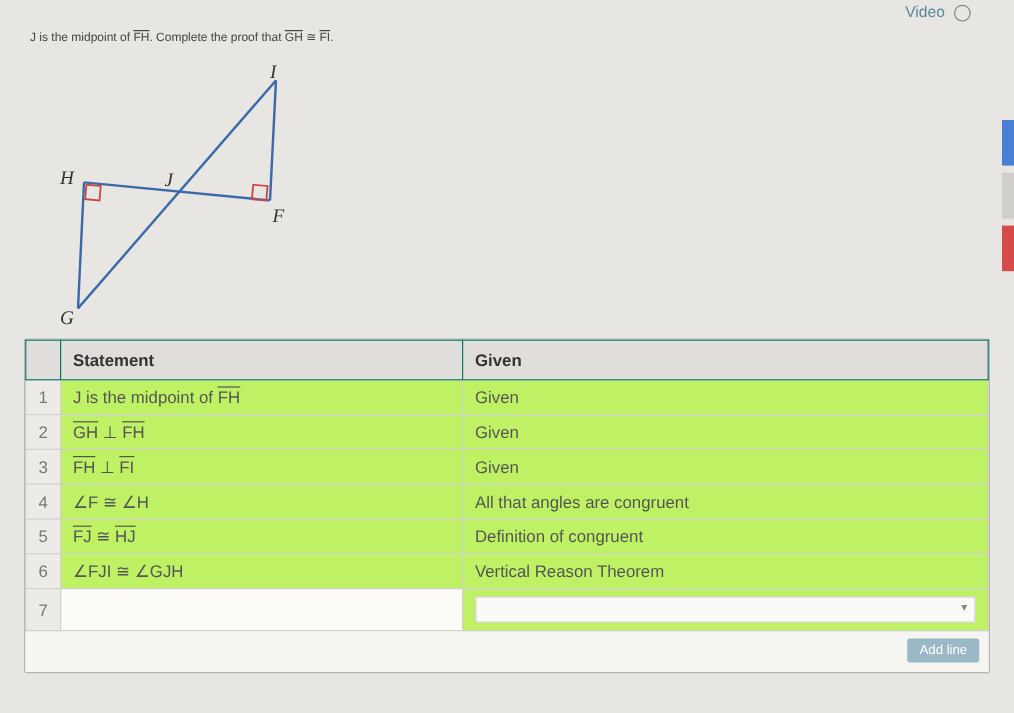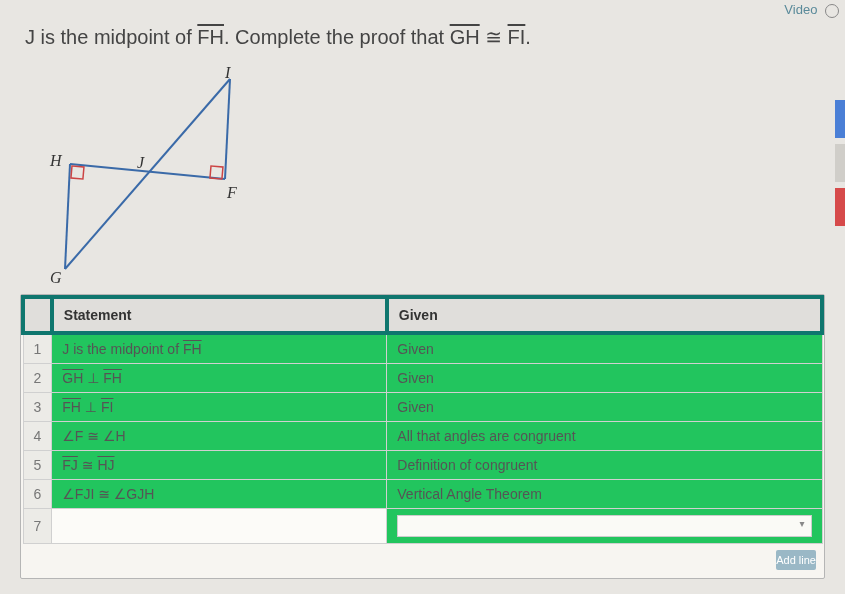--- a/index.html
+++ b/index.html
@@ -7,37 +7,37 @@
       font-family: Arial, Helvetica, sans-serif;
       background: #e8e6e2;
       width: 845px;
       height: 594px;
       position: relative;
       color: #3a3a3a;
     }
     .video-link {
       position: absolute;
       top: 2px;
-      right: 6px;
+      right: 36px;
       color: #5a8a9a;
       font-size: 13px;
     }
     .video-link .play-icon {
       display: inline-block;
       width: 14px;
       height: 14px;
       border: 1px solid #888;
       border-radius: 50%;
       vertical-align: middle;
       margin-left: 4px;
       position: relative;
     }
     .problem-statement {
       padding: 25px 0 0 25px;
-      font-size: 20px;
+      font-size: 10px;
       color: #444;
     }
     .overline { text-decoration: overline; }
     .diagram-area {
       position: relative;
       width: 260px;
       height: 230px;
       margin: 10px 0 5px 30px;
     }
     .diagram-area svg { position: absolute; top: 0; left: 0; }
@@ -47,29 +47,29 @@
       background: #f7f5f1;
       border-radius: 2px;
     }
     table { width: 100%; border-collapse: collapse; }
     th {
       background: #e0dedb;
       text-align: left;
       padding: 8px 10px;
       font-size: 14px;
       color: #333;
-      border: 4px solid #0f766e;
+      border: 1px solid #0f766e;
       font-weight: bold;
     }
     td {
       padding: 6px 10px;
       font-size: 14px;
       border: 1px solid #d0d0d0;
       color: #555;
-      background: #22c55e;
+      background: #bef264;
     }
     td.num { width: 20px; text-align: center; color: #777; background:#ecebe7; }
     td.statement { width: 335px; }
     td.reason { }
     td.empty-input {
       background: #fcfbf8;
       height: 26px;
     }
     .reason-dropdown {
       background: #fafaf6;
@@ -82,21 +82,21 @@
       content: "▾";
       position: absolute;
       right: 6px;
       top: 2px;
       font-size: 10px;
       color: #888;
     }
     .add-line-btn {
       float: right;
       margin: 6px 8px 8px 0;
-      padding: 4px 0;
+      padding: 4px 10px;
       background: #9ab8c6;
       border: none;
       color: #fff;
       font-size: 11px;
       border-radius: 2px;
       cursor: pointer;
     }
     .pt-label {
       position: absolute;
       font-family: 'Times New Roman', serif;
@@ -187,21 +187,21 @@
       <tr>
         <td class="num">5</td>
         <td class="statement">
           <span class="overline">FJ</span><span> ≅ </span><span class="overline">HJ</span>
         </td>
         <td class="reason">Definition of congruent</td>
       </tr>
       <tr>
         <td class="num">6</td>
         <td class="statement">∠FJI ≅ ∠GJH</td>
-        <td class="reason">Vertical Angle Theorem</td>
+        <td class="reason">Vertical Reason Theorem</td>
       </tr>
       <tr>
         <td class="num">7</td>
         <td class="statement empty-input"></td>
         <td class="reason">
           <div class="reason-dropdown"></div>
         </td>
       </tr>
     </tbody>
   </table>

